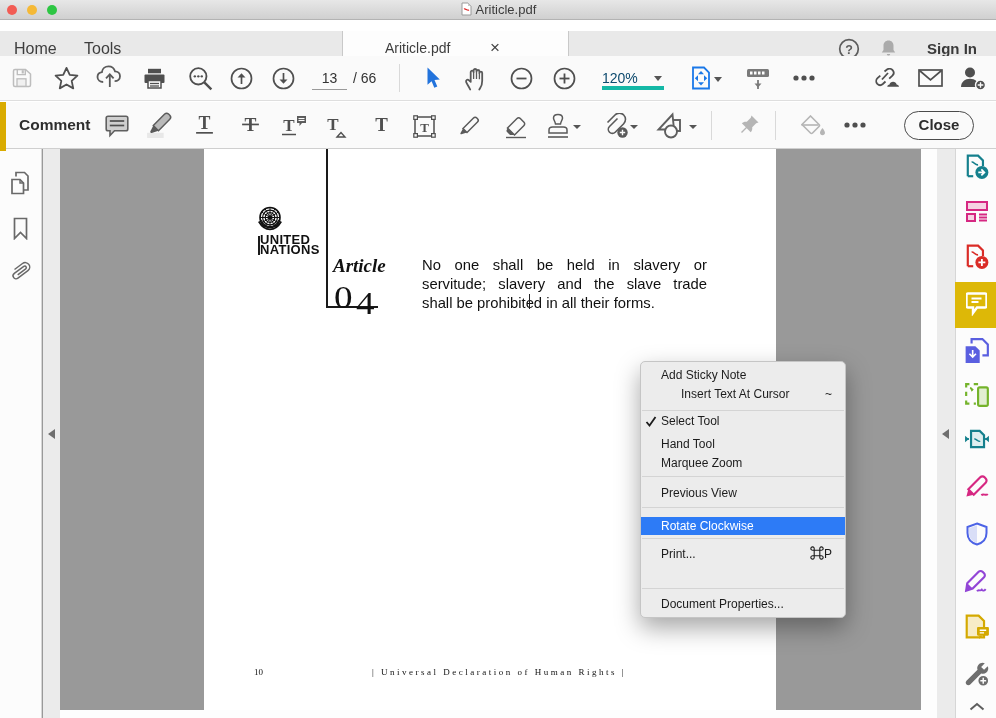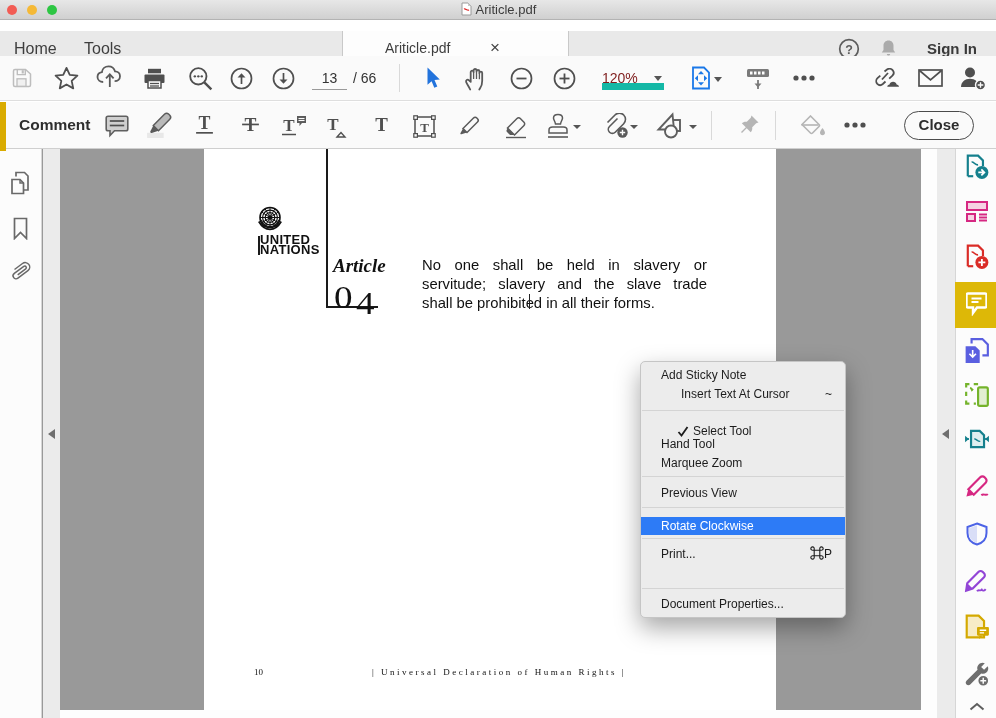--- a/index.html
+++ b/index.html
@@ -143,21 +143,21 @@
         <circle cx="11.5" cy="11.5" r="10" fill="none" stroke="#4f4f4f" stroke-width="1.7"></circle>
         <line x1="6.5" y1="11.5" x2="16.5" y2="11.5" stroke="#4f4f4f" stroke-width="1.8"></line>
       </svg>
 
     <svg class="icon" style="left:553px;top:11px;" width="23" height="23" viewBox="0 0 23 23">
         <circle cx="11.5" cy="11.5" r="10" fill="none" stroke="#4f4f4f" stroke-width="1.7"></circle>
         <line x1="6.5" y1="11.5" x2="16.5" y2="11.5" stroke="#4f4f4f" stroke-width="1.8"></line>
         <line x1="11.5" y1="6.5" x2="11.5" y2="16.5" stroke="#4f4f4f" stroke-width="1.8"></line>
       </svg>
 
-    <div class="abs" style="left:602px;top:10px;width:62px;height:24px;border-bottom:7px solid #14b8a6;font-size:14px;color:#7f1d1d;line-height:24px;">120%<span style="position:absolute;right:2px;top:10px;width:0;height:0;border-left:4.5px solid transparent;border-right:4.5px solid transparent;border-top:5px solid #555;"></span></div>
+    <div class="abs" style="left:602px;top:10px;width:62px;height:24px;border-bottom:4px solid #14b8a6;font-size:14px;color:#0c4a6e;line-height:24px;">120%<span style="position:absolute;right:2px;top:10px;width:0;height:0;border-left:4.5px solid transparent;border-right:4.5px solid transparent;border-top:5px solid #555;"></span></div>
 
     <svg class="icon" style="left:690px;top:10px;" width="22" height="25" viewBox="0 0 22 25">
         <path d="M3 1.5h11l5 5v16H3z" fill="none" stroke="#1a78e8" stroke-width="1.8"></path>
         <g fill="#1a78e8">
           <path d="M11 5l3 3.2h-6z"></path>
           <path d="M11 19.5l-3-3.2h6z"></path>
           <path d="M4.8 12.2l3.2-3v6z"></path>
           <path d="M17.2 12.2l-3.2-3v6z"></path>
         </g>
       </svg>
@@ -423,21 +423,21 @@
       </svg>
     <svg class="icon" style="left:13px;top:553px;" width="16" height="9" viewBox="0 0 16 9">
         <path d="M1.5 7.5L8 2l6.5 5.5" fill="none" stroke="#5f5f5f" stroke-width="2"></path>
       </svg>
   </div>
   <div id="hscroll"></div>
   <div id="ctxmenu">
     <div class="mi" style="top:4px;">Add Sticky Note</div>
     <div class="mi" style="top:22.5px;padding-left:40px;">Insert Text At Cursor<span class="mright">~</span></div>
     <div class="msep" style="top:48.3px;"></div>
-    <div class="mi" style="top:60px;margin-left:32px;"><svg style="position:absolute;left:4px;top:4px;" width="12" height="11" viewBox="0 0 12 11">
+    <div class="mi" style="top:50px;"><svg style="position:absolute;left:4px;top:4px;" width="12" height="11" viewBox="0 0 12 11">
           <path d="M1.5 6l3 3.5L10.5 1" fill="none" stroke="#1c1c1c" stroke-width="1.8"></path>
         </svg>Select Tool</div>
     <div class="mi" style="top:72.5px;">Hand Tool</div>
     <div class="mi" style="top:91.5px;">Marquee Zoom</div>
     <div class="msep" style="top:114.4px;"></div>
     <div class="mi" style="top:122px;">Previous View</div>
     <div class="msep" style="top:145px;"></div>
     <div class="mi mhl" style="top:154.5px;height:18px;line-height:18px;">Rotate Clockwise</div>
     <div class="msep" style="top:175.5px;"></div>
     <div class="mi" style="top:182.5px;">Print...<span class="mright"><svg style="vertical-align:-2px;" width="14" height="14" viewBox="0 0 14 14">

